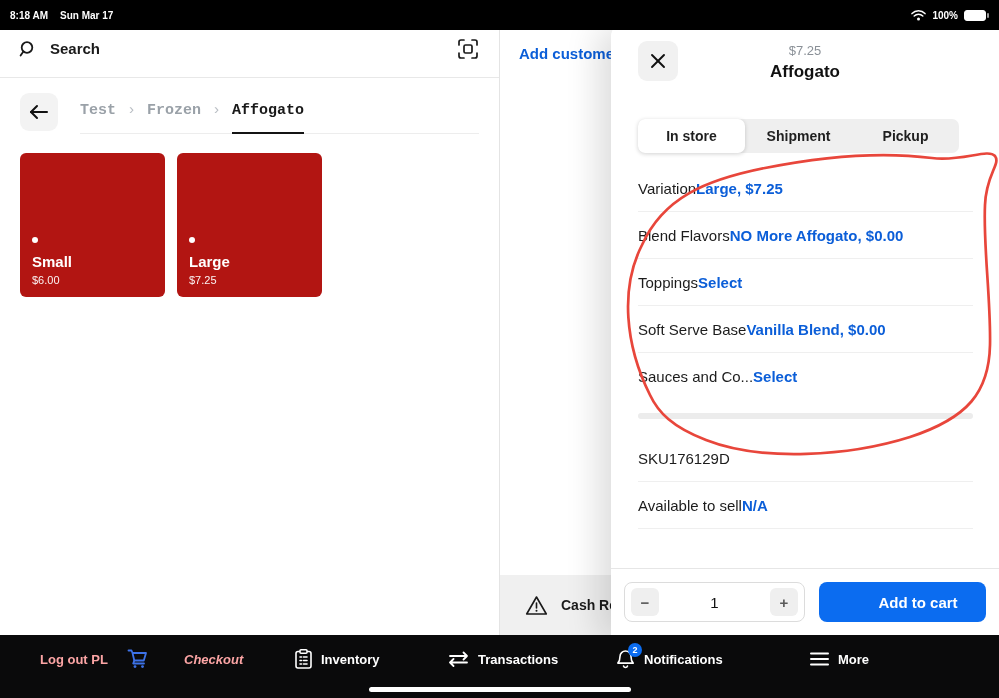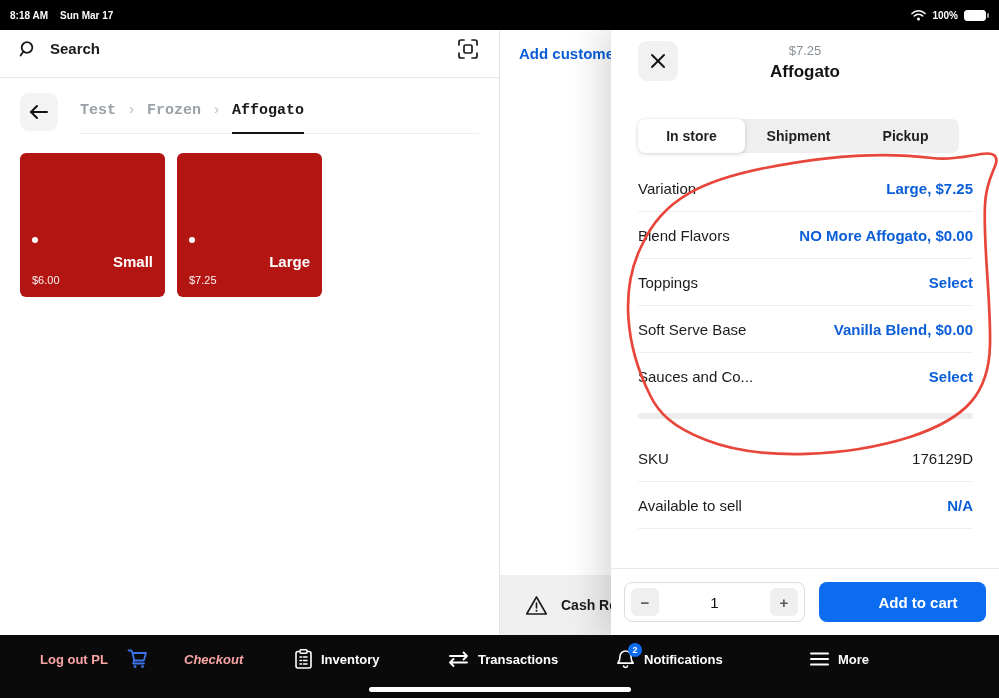--- a/index.html
+++ b/index.html
@@ -26,40 +26,40 @@
   .crumb-row { margin-top:15px; padding:0 20px; display:flex; align-items:flex-start;font-family:Liberation Mono, monospace; }
   .back-btn { width:38px; height:38px; background:#f3f3f3; border-radius:9px; display:flex; align-items:center; justify-content:center; flex:0 0 auto; }
   .crumbs { flex:1; display:flex; align-items:center; gap:11px; margin-left:22px; padding:9px 0 14px 0; border-bottom:1px solid #ededed; font-size:15px; font-weight:600; }
   .crumb-muted { color:#9aa1a8; }
   .crumb-sep { color:#b9bec4; font-weight:400; }
   .crumb-active { color:#191919; position:relative; }
   .crumb-active::after { content:""; position:absolute; left:0; right:0; bottom:-15px; height:2px; background:#141414; }
   .tiles { display:flex; gap:12px; margin-top:19px; padding:0 20px; }
   .tile { width:145px; height:144px; border-radius:6px; background:#b21512; color:#fff; display:flex; flex-direction:column; justify-content:flex-end; padding:11px 12px; }
   .tile-dot { width:6px; height:6px; border-radius:50%; background:#fff; margin-bottom:10px; }
-  .tile-name { font-size:15px; font-weight:600;text-align:right; }
+  .tile-name { font-size:15px; font-weight:600; }
   .tile-price { font-size:11px; margin-top:4px; color:rgba(255,255,255,.95); }
   
   .middle-panel { position:absolute; left:500px; top:20px; width:499px; height:615px; background:#fff; overflow:hidden; }
   .add-customer { position:absolute; left:19px; top:25px; font-size:15px; font-weight:700; color:#0b5ed8; white-space:nowrap; }
   .cash-bar { position:absolute; left:0; right:0; bottom:0; height:60px; background:#f0f0f0; display:flex; align-items:center; padding-left:25px; }
   .cash-label { margin-left:13px; font-size:14px; font-weight:600; color:#1a1a1a; white-space:nowrap; }
   
   .modal {
     position:absolute; left:611px; top:24px; width:388px; height:611px; background:#fff;
     border-radius:12px 0 0 0; box-shadow:-12px 4px 34px rgba(0,0,0,.14); z-index:10;
   }
   .close-btn { position:absolute; left:27px; top:17px; width:40px; height:40px; background:#f1f1f1; border-radius:9px; display:flex; align-items:center; justify-content:center; }
   .modal-price { text-align:center; padding-top:19px; font-size:13px; color:#8a9097; }
   .modal-title { text-align:center; margin-top:4px; font-size:17px; font-weight:700; color:#111; }
   .tabs { margin:37px 40px 0 27px; height:34px; background:#efefef; border-radius:7px; display:flex; }
   .tab { flex:1; display:flex; align-items:center; justify-content:center; font-size:14px; font-weight:600; color:#1f1f1f; border-radius:7px; }
   .tab.selected { background:#fff; box-shadow:0 1px 4px rgba(0,0,0,.18); }
   .opt-list { margin:12px 26px 0 27px; }
-  .opt-row { height:47px; display:flex; align-items:center; justify-content:space-between; border-bottom:1px solid #efefef; }
+  .opt-row { height:47px; display:flex; align-items:center; border-bottom:1px solid #efefef; }
   .opt-row.no-border { border-bottom:none; }
   .opt-label { font-size:15px; color:#1c1c1c; }
   .opt-value { font-size:15px; font-weight:700; color:#0b5ed8; }
   .opt-value.dark { color:#1c1c1c; font-weight:400; }
   .thick-bar { margin:13px 26px 0 27px; height:6px; border-radius:3px; background:#ececec; }
   .detail-list { margin:16px 26px 0 27px; }
   .modal-footer { position:absolute; left:0; right:0; bottom:0; height:67px; border-top:1px solid #e6e6e6; display:flex; align-items:center; padding:0 13px; background:#fff; border-radius:0; }
   .stepper { width:181px; height:40px; border:1px solid #dcdcdc; border-radius:8px; display:flex; align-items:center; justify-content:space-between; padding:0 6px; }
   .step-btn { width:28px; height:28px; background:#efefef; border-radius:6px; display:flex; align-items:center; justify-content:center; font-size:15px; color:#5a5a5a; font-weight:600; }
   .qty { font-size:15px; color:#111; }

